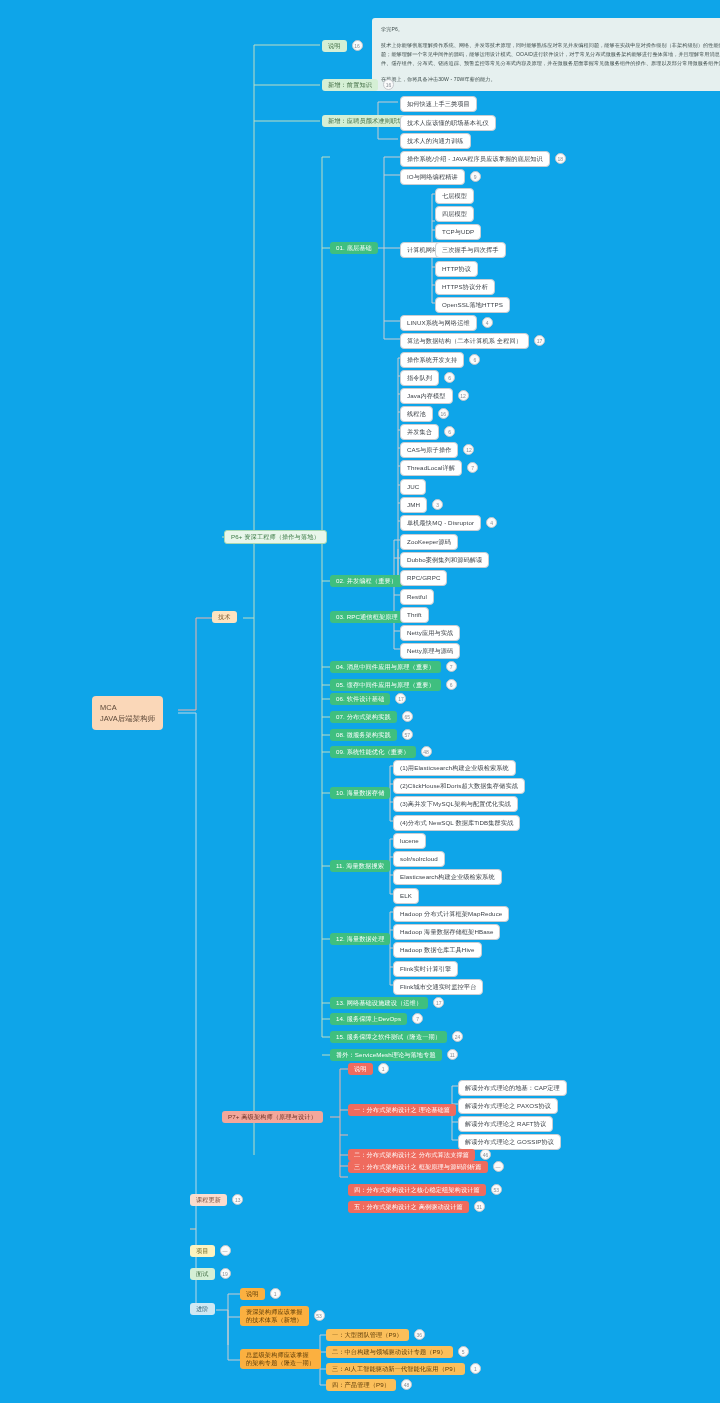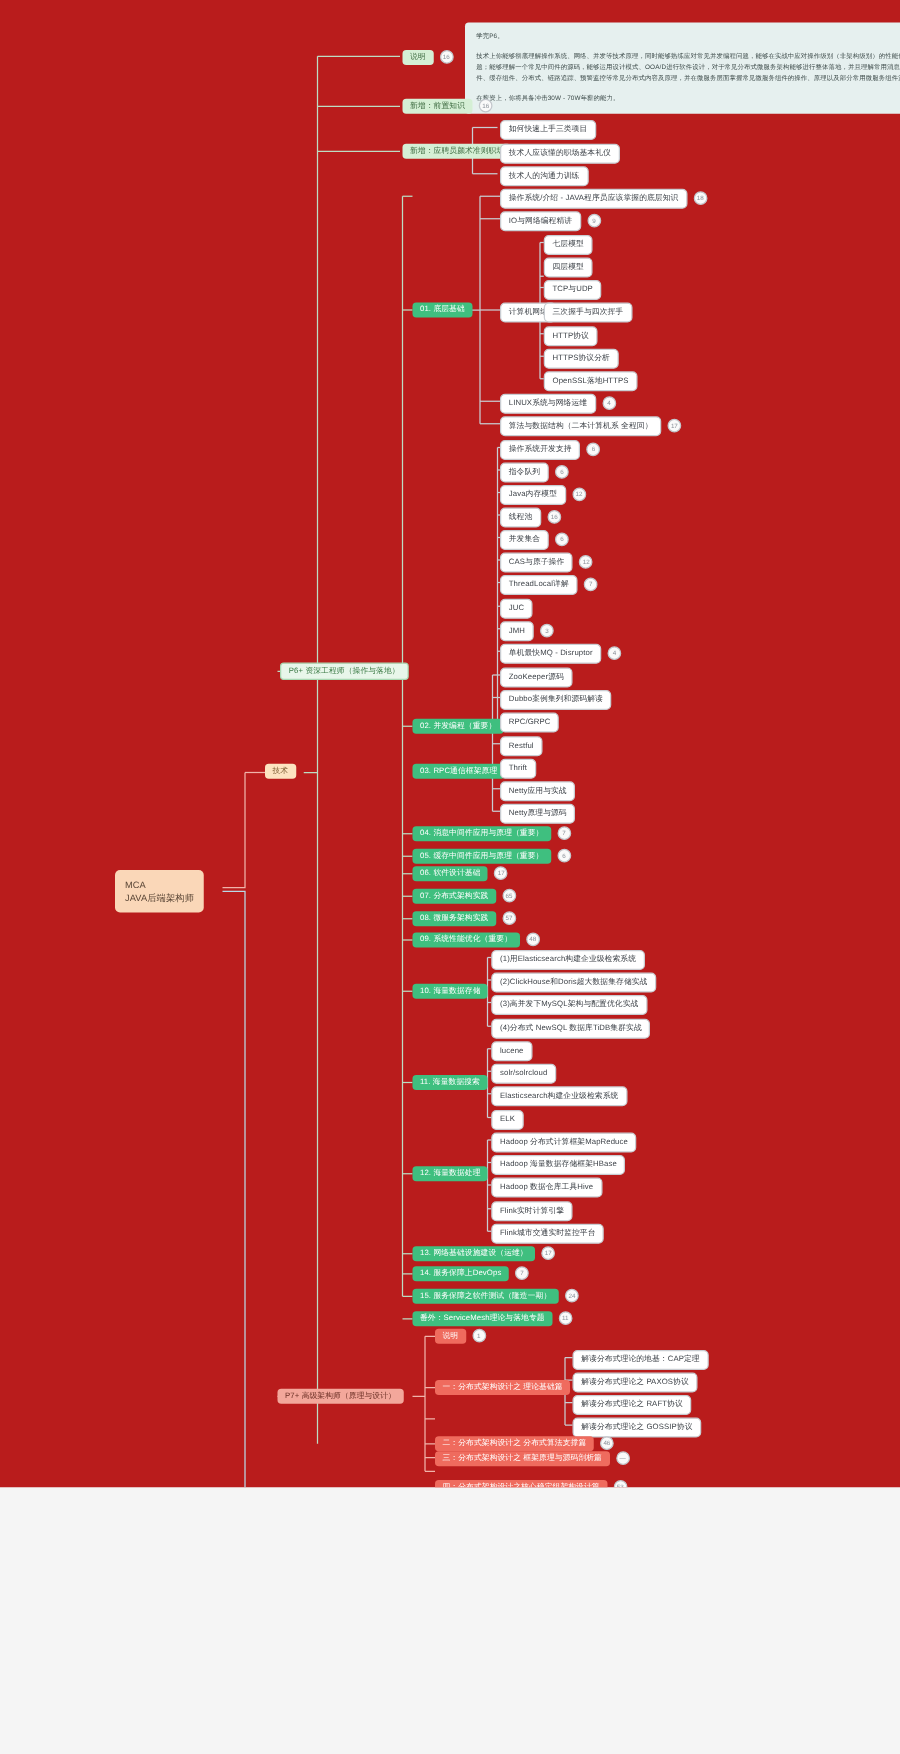--- a/index.html
+++ b/index.html
@@ -4,22 +4,22 @@
 <style>
   * { box-sizing: border-box; }
   html, body {
     margin: 0; padding: 0;
     background: #f5f5f5;
     font-family: "Liberation Sans", "DejaVu Sans", sans-serif;
   }
   #canvas {
     position: relative;
     width: 720px;
-    height: 1190px;
-    background: #b91c1c;
+    height: 1403px;
+    background: #0ea5e9;
     overflow: hidden;
   }
   svg.links {
     position: absolute; left: 0; top: 0;
     width: 720px; height: 1403px;
     pointer-events: none;
   }
   .node {
     position: absolute;
     display: flex;

